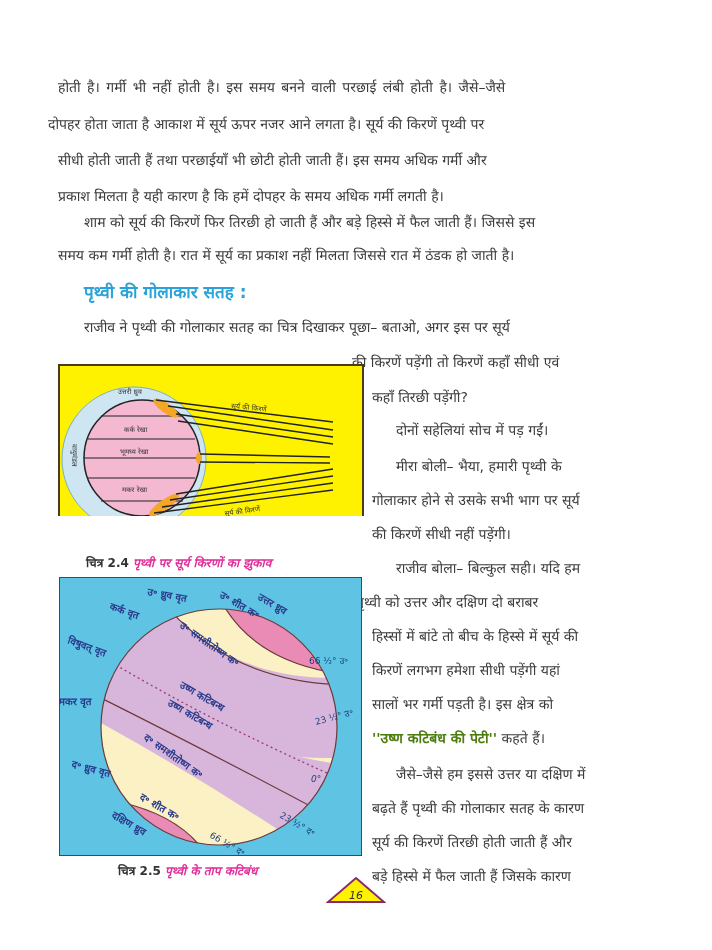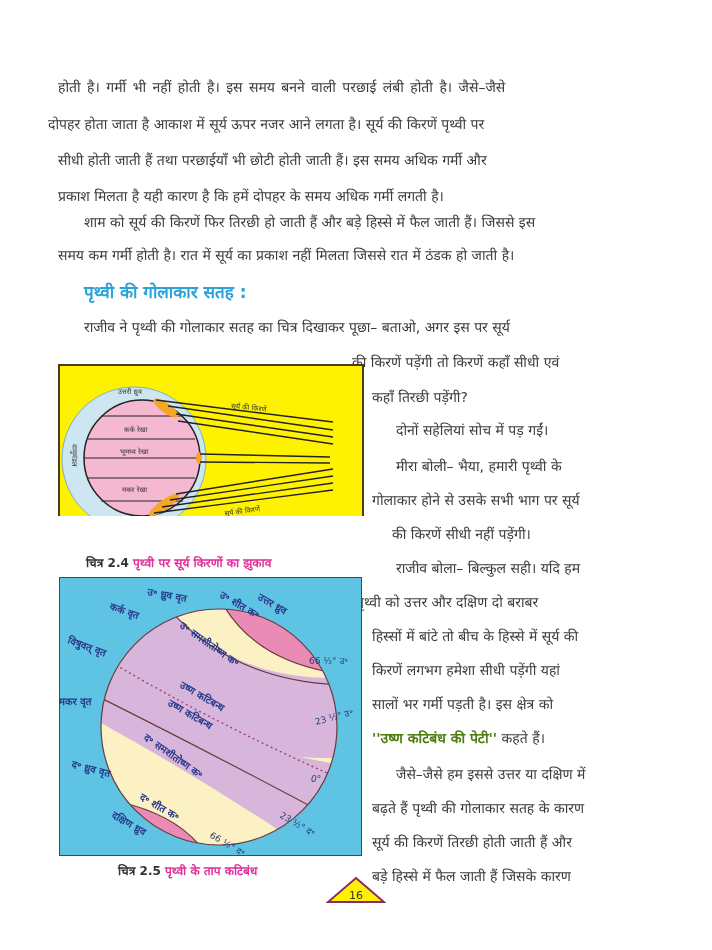--- a/index.html
+++ b/index.html
@@ -13,22 +13,22 @@
   }
   .heading {
     position: absolute; left: 84px; top: 280px; font-size: 17px; font-weight: bold;
     color: #2ba3d8; white-space: nowrap;
   }
   .pink { color: #4d7c0f; font-weight: bold; }
   .fig { position: absolute; overflow: hidden; }
   .caption {
     position: absolute; font-size: 12px; font-weight: bold; white-space: nowrap; color: #333;
   }
-  .caption .ct { color: #e0319a; }
-  .pagenum { position: absolute; left: 326px; top: 876px; width: 60px; height: 28px; }
+  .caption .ct { color: #e0319a; font-style: italic; }
+  .pagenum { position: absolute; left: 326px; top: 876px; width: 60px; height: 28px; font-style: italic; }
   svg text { font-family: "DejaVu Sans", sans-serif; }
 </style>
 </head>
 <body>
 
 <div class="line" style="left:58px;top:77px;word-spacing:2px">होती है। गर्मी भी नहीं होती है। इस समय बनने वाली परछाई लंबी होती है। जैसे–जैसे</div>
 <div class="line" style="left:48px;top:114px">दोपहर होता जाता है आकाश में सूर्य ऊपर नजर आने लगता है। सूर्य की किरणें पृथ्वी पर</div>
 <div class="line" style="left:58px;top:150px">सीधी होती जाती हैं तथा परछाईयाँ भी छोटी होती जाती हैं। इस समय अधिक गर्मी और</div>
 <div class="line" style="left:58px;top:186px">प्रकाश मिलता है यही कारण है कि हमें दोपहर के समय अधिक गर्मी लगती है।</div>
 
@@ -37,21 +37,21 @@
 
 <div class="heading">पृथ्वी की गोलाकार सतह :</div>
 
 <div class="line" style="left:84px;top:317px">राजीव ने पृथ्वी की गोलाकार सतह का चित्र दिखाकर पूछा– बताओ, अगर इस पर सूर्य</div>
 <div class="line" style="left:352px;top:352px">की किरणें पड़ेंगी तो किरणें कहाँ सीधी एवं</div>
 <div class="line" style="left:372px;top:387px">कहाँ तिरछी पड़ेंगी?</div>
 
 <div class="line" style="left:396px;top:420px">दोनों सहेलियां सोच में पड़ गईं।</div>
 <div class="line" style="left:396px;top:456px">मीरा बोली– भैया, हमारी पृथ्वी के</div>
 <div class="line" style="left:372px;top:490px">गोलाकार होने से उसके सभी भाग पर सूर्य</div>
-<div class="line" style="left:392px;top:524px">की किरणें सीधी नहीं पड़ेंगी।</div>
+<div class="line" style="left:372px;top:524px">की किरणें सीधी नहीं पड़ेंगी।</div>
 <div class="line" style="left:396px;top:558px">राजीव बोला– बिल्कुल सही। यदि हम</div>
 <div class="line" style="left:356px;top:592px">पृथ्वी को उत्तर और दक्षिण दो बराबर</div>
 <div class="line" style="left:372px;top:626px">हिस्सों में बांटे तो बीच के हिस्से में सूर्य की</div>
 <div class="line" style="left:372px;top:660px">किरणें लगभग हमेशा सीधी पड़ेंगी यहां</div>
 <div class="line" style="left:372px;top:694px">सालों भर गर्मी पड़ती है। इस क्षेत्र को</div>
 <div class="line" style="left:372px;top:728px">
   <span class="pink">''उष्ण कटिबंध की पेटी''</span>
   <span>कहते हैं।</span>
 </div>
 <div class="line" style="left:396px;top:764px">जैसे–जैसे हम इससे उत्तर या दक्षिण में</div>

